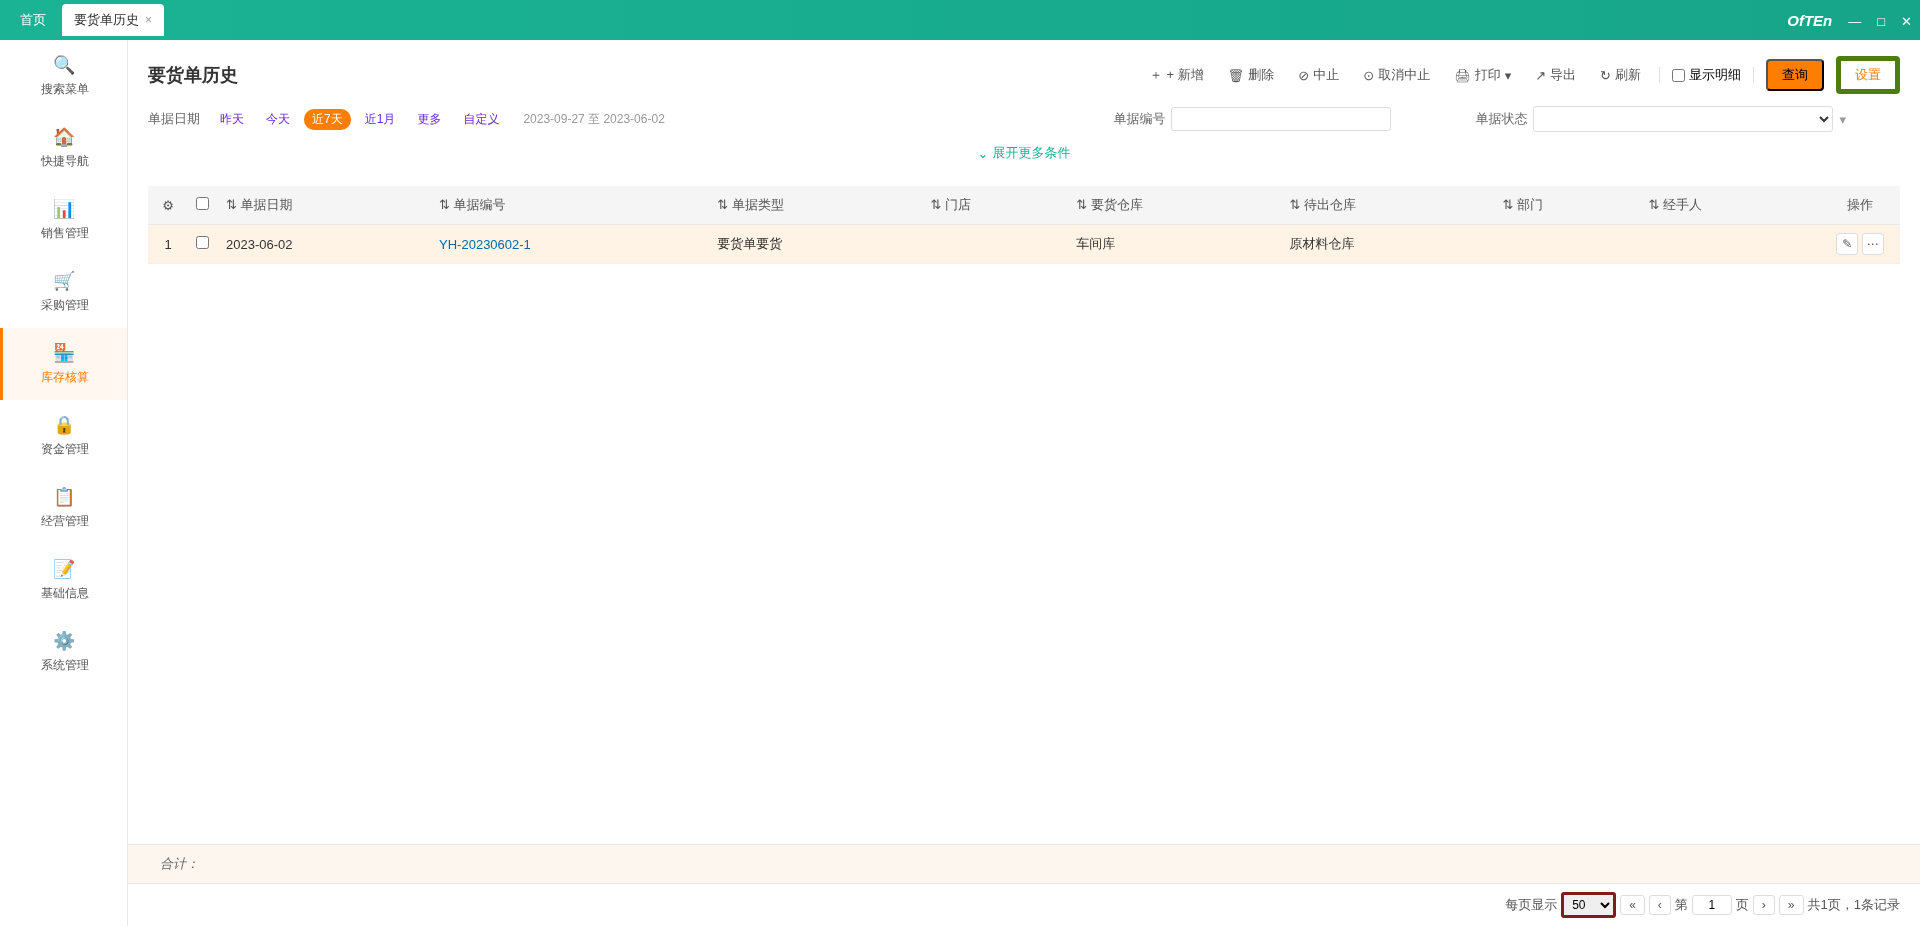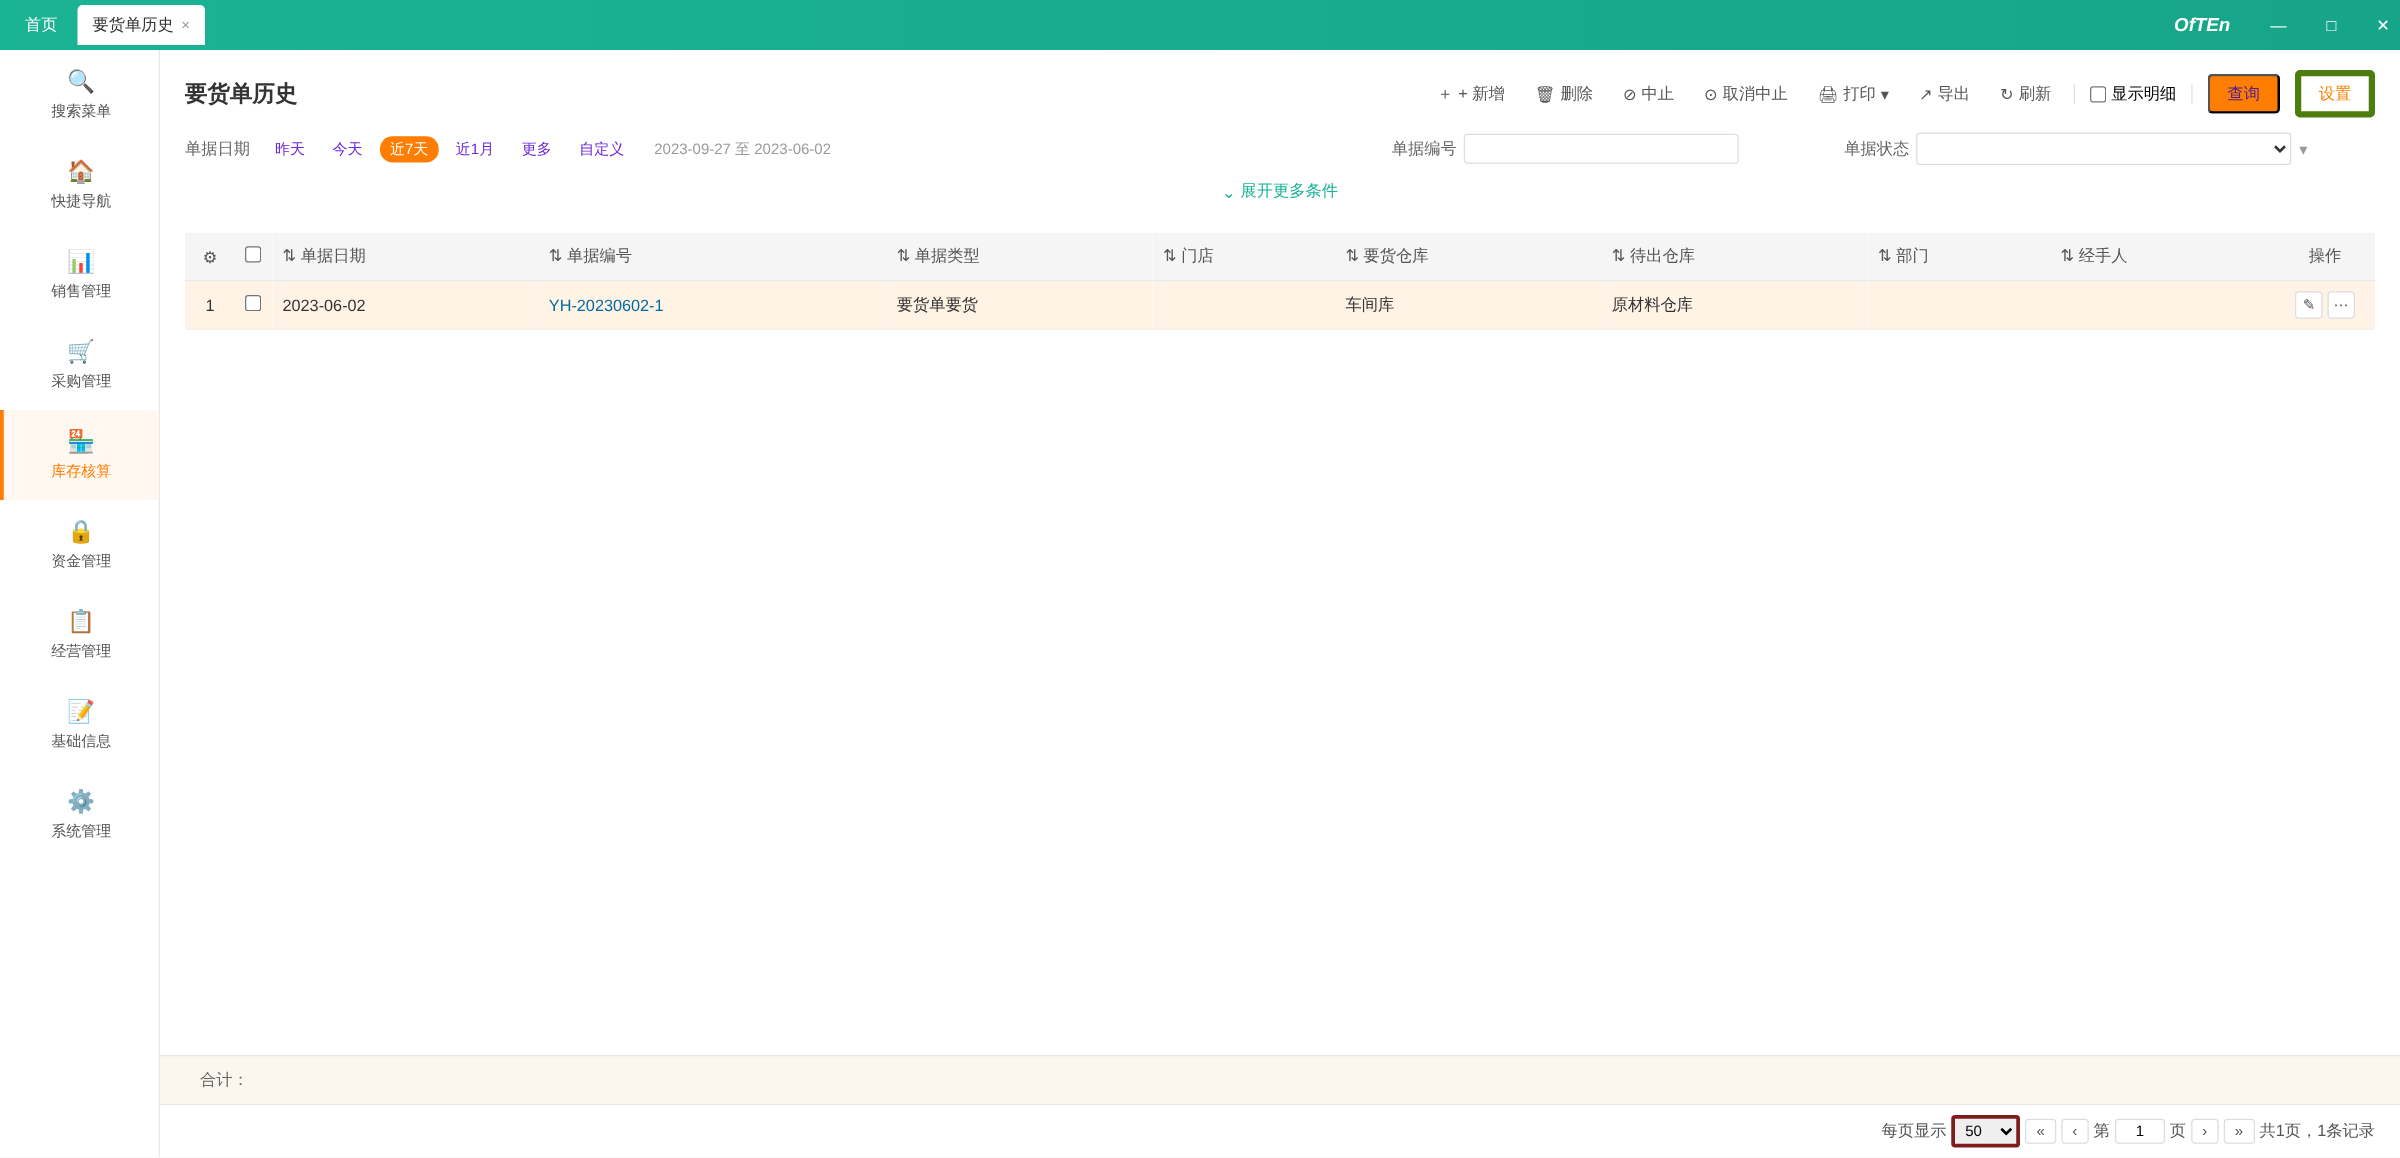--- a/index.html
+++ b/index.html
@@ -36,22 +36,22 @@
       color: #333;
     }
     .top-bar-tab .close-btn {
       font-size: 12px;
       color: #999;
       cursor: pointer;
     }
     .top-bar-right {
       margin-left: auto;
       display: flex;
-      align-items: center;
-      gap: 32px;
+      align-items: flex-end;
+      gap: 16px;
       color: white;
       font-size: 13px;
     }
     .top-bar-right span { cursor: pointer; }
 
     
     .main-layout {
       display: flex;
       flex: 1;
       overflow: hidden;
@@ -120,21 +120,21 @@
       align-items: center;
       gap: 4px;
       cursor: pointer;
       color: #555;
       font-size: 13px;
       padding: 4px 6px;
       border-radius: 3px;
     }
     .toolbar-btn.primary {
       background: #ff7d00;
-      color: #4c1d95;
+      color: #000000;
       padding: 5px 14px;
       border-radius: 4px;
       font-size: 13px;
     }
     .toolbar-btn.secondary {
       background: white;
       color: #ff7d00;
       border: 5px solid #4d7c0f;
       padding: 5px 14px;
       border-radius: 4px;
@@ -269,20 +269,21 @@
     }
 
     
     .summary-row {
       background: #fdf6ef;
       padding: 10px 32px;
       color: #666;
       font-size: 13px;
       flex-shrink: 0;
       border-top: 1px solid #e8e8e8;
+      font-style: italic;
     }
 
     
     .pagination {
       display: flex;
       align-items: center;
       justify-content: flex-end;
       padding: 8px 20px;
       gap: 4px;
       font-size: 13px;

